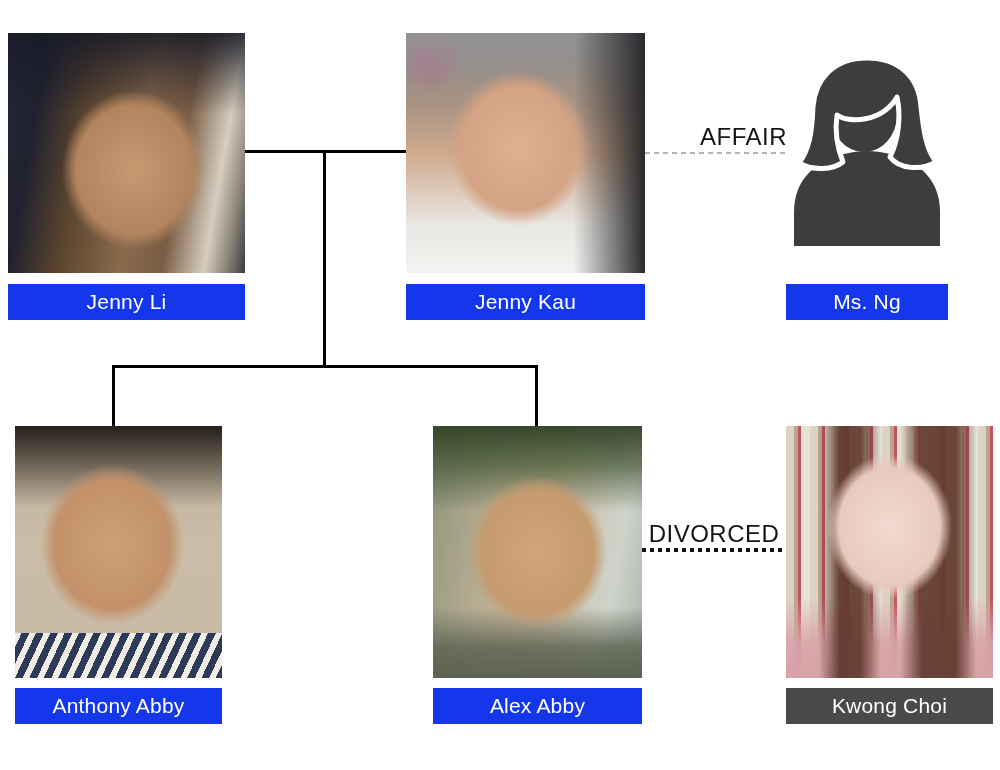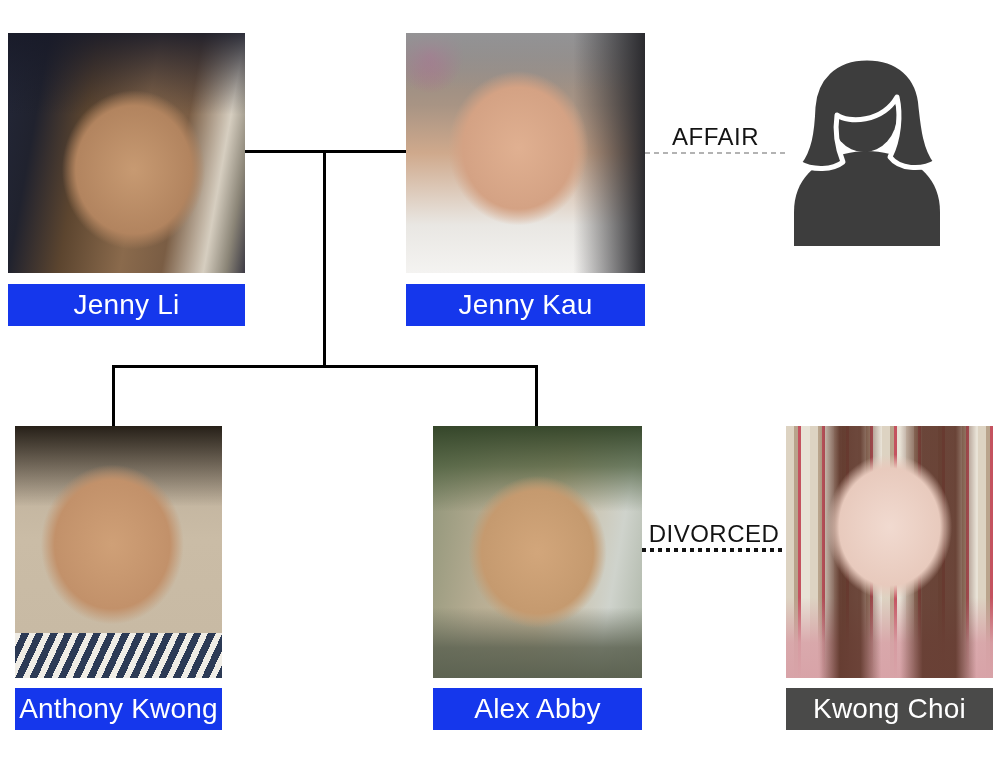--- a/index.html
+++ b/index.html
@@ -54,24 +54,24 @@
     background-image:
       radial-gradient(42% 40% at 50% 40%, #f1dad0 0%, #e8cabd 58%, rgba(232,202,189,0) 72%),
       linear-gradient(to right, rgba(96,56,44,0) 16%, rgba(96,56,44,0.95) 26%, rgba(96,56,44,0.9) 36%, rgba(96,56,44,0) 46%, rgba(96,56,44,0) 55%, rgba(96,56,44,0.92) 66%, rgba(96,56,44,0.92) 82%, rgba(96,56,44,0) 92%),
       linear-gradient(to top, #d8a3a8 0%, rgba(216,163,168,0.9) 14%, rgba(216,163,168,0) 32%),
       repeating-linear-gradient(to right, #ddd3c2 0 8px, #b9a48c 8px 12px, #c4525f 12px 15px, #e8e2d6 15px 24px);
   }
 
   
   .name-label {
     position: absolute;
-    height: 42px;
+    height: 36px;
     display: flex; align-items: center; justify-content: center;
     color: var(--label-text, #ffffff);
-    font-size: 28px;
+    font-size: 21px;
     letter-spacing: 0.2px;
   }
   .name-label.blue { background: var(--label-blue, #1537ec); }
   .name-label.gray { background: var(--label-gray, #4a4a49); }
 
   
   .line { position: absolute; background: var(--tree-line, #000000); }
 
   
   .rel-line-affair {
@@ -85,21 +85,21 @@
     background: repeating-linear-gradient(to right, var(--divorce-line, #141414) 0 4px, transparent 4px 8px);
   }
   .rel-text {
     position: absolute;
     text-align: center;
     color: var(--relationship-text, #141414);
     font-size: 24px;
     line-height: 26px;
     letter-spacing: 0.5px;
   }
-  .rel-text.affair { left: 645px; top: 124px; width: 141px; }
+  .rel-text.affair { left: 645px; top: 124px; width: 141px; padding-left: 28px; }
   .rel-text.divorced { left: 642px; top: 521px; width: 144px; }
 
   
   .silhouette-wrap { position: absolute; left: 786px; top: 55px; width: 162px; height: 191px; }
   .silhouette-wrap svg { display: block; width: 100%; height: 100%; }
 </style>
 </head>
 <body>
 
 <div class="canvas">
@@ -131,23 +131,24 @@
                C26 78 23 95 13 108
                C27 116 47 115 57 107
                C51 92 49 74 51 60
                C62 68 96 68 111 42
                C115 60 113 84 104 102
                C113 114 135 116 150 107
                C139 93 137 70 135 52
                C133 21 112 3 81 3 Z" style="fill: var(--silhouette, #3d3d3d); stroke: #ffffff; stroke-width: 5; stroke-linejoin: round;"></path>
     </svg>
   </div>
+  <div class="name-label blue" style="left:786px; top:284px; width:162px;">Ms. Ng</div>
 
   <div class="photo photo-anthony"></div>
-  <div class="name-label blue" style="left:15px; top:688px; width:207px;">Anthony Kwong</div>
+  <div class="name-label blue" style="left:15px; top:688px; width:207px;">Anthony Abby</div>
 
   <div class="photo photo-alex"></div>
   <div class="name-label blue" style="left:433px; top:688px; width:209px;">Alex Abby</div>
 
   <div class="photo photo-abby"></div>
   <div class="name-label gray" style="left:786px; top:688px; width:207px;">Kwong Choi</div>
 
 </div>
 
 </body></html>

